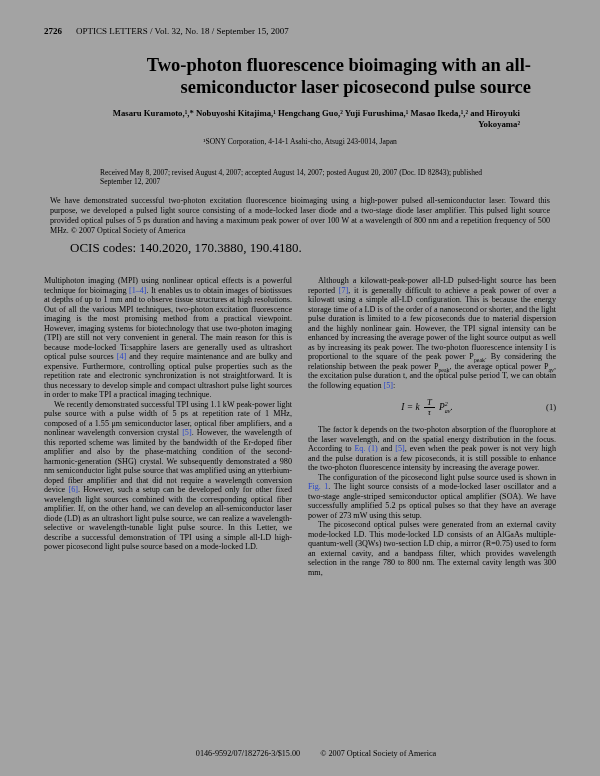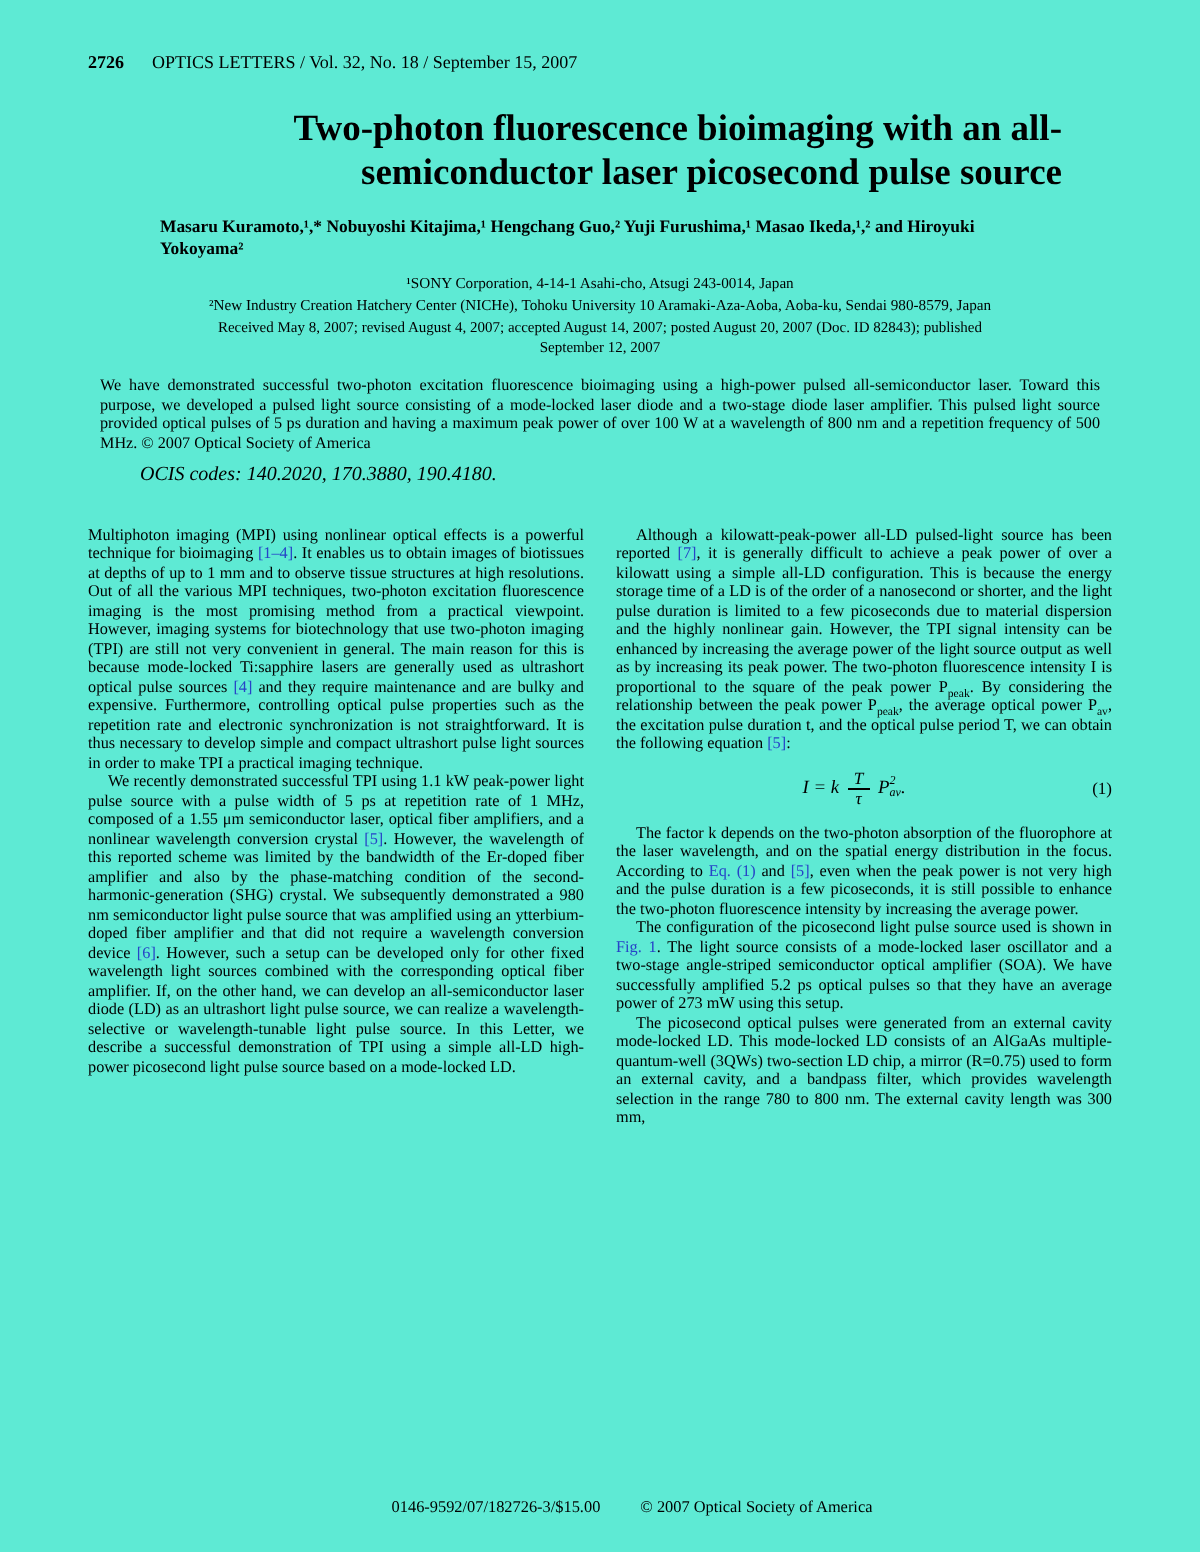--- a/index.html
+++ b/index.html
@@ -1,51 +1,51 @@
 <!DOCTYPE html>
 <html><head>
 <meta charset="utf-8">
 <style>
   html,body{margin:0;padding:0;background:#e8e8e8;}
   .page{
     position:relative;
     width:600px;height:776px;
-    background:#5eead4;
+    background:#a3a3a3;
     margin:0 auto;
     font-family:"Liberation Serif","DejaVu Serif",serif;
     color:#000;
     box-sizing:border-box;
     padding:26px 44px 0 44px;
     overflow:hidden;
   }
   .header{font-size:9px;margin-bottom:14px;}
   .header .pagenum{font-weight:bold;margin-right:14px;}
   .title{
     font-size:18.5px;font-weight:bold;text-align:right;
     max-width:462px;margin:18px auto 10px auto;line-height:22px;
   }
   .authors{
-    font-size:8.7px;font-weight:bold;text-align:left;
+    font-size:8.7px;font-weight:bold;text-align:right;
     max-width:440px;margin:0 auto 7px auto;line-height:11px;
   }
   .affil{
     font-size:7.6px;text-align:center;
     max-width:430px;margin:0 auto;line-height:9.6px;
   }
   .affil.sep{margin-top:1px;}
   .received{
-    font-size:7.5px;text-align:center;max-width:400px;
-    margin:2px auto 0 auto;line-height:9.4px;
+    font-size:7.5px;max-width:400px;
+    margin:21px auto 0 auto;line-height:9.4px;
   }
   .abstract{
     font-size:8.1px;text-align:justify;line-height:9.7px;
     margin:10px 6px 0 6px;
   }
   .ocis{
-    font-size:10px;font-style:italic;margin:5px 6px 0 26px;
+    font-size:13px;margin:5px 6px 0 26px;
   }
   .columns{
     display:flex;gap:16px;margin-top:20px;
     font-size:8.15px;line-height:9.5px;text-align:justify;
     height:424px;overflow:hidden;
   }
   .col{flex:1 1 0;min-width:0;}
   .col p{margin:0;text-indent:10px;}
   .col [data-list] p{margin:0;}
   [data-name="left-column"] p:first-child{text-indent:0;}
@@ -74,21 +74,20 @@
 
   <div class="header" data-name="page-header">
     <span class="pagenum" data-name="page-number">2726</span><span class="journal" data-name="journal-info">OPTICS LETTERS / Vol. 32, No. 18 / September 15, 2007</span>
   </div>
 
   <h1 class="title" data-name="article-title">Two-photon fluorescence bioimaging with an all-semiconductor laser picosecond pulse source</h1>
 
   <div class="authors" data-name="authors-line">Masaru Kuramoto,¹,* Nobuyoshi Kitajima,¹ Hengchang Guo,² Yuji Furushima,¹ Masao Ikeda,¹,² and Hiroyuki Yokoyama²</div>
 
   <div class="affil" data-name="affiliation-sony">¹SONY Corporation, 4-14-1 Asahi-cho, Atsugi 243-0014, Japan</div>
-  <div class="affil sep" data-name="affiliation-niche">²New Industry Creation Hatchery Center (NICHe), Tohoku University 10 Aramaki-Aza-Aoba, Aoba-ku, Sendai 980-8579, Japan</div>
 
   <div class="received" data-name="received-line">Received May 8, 2007; revised August 4, 2007; accepted August 14, 2007; posted August 20, 2007 (Doc. ID 82843); published September 12, 2007</div>
 
   <div class="abstract" data-name="abstract-text">We have demonstrated successful two-photon excitation fluorescence bioimaging using a high-power pulsed all-semiconductor laser. Toward this purpose, we developed a pulsed light source consisting of a mode-locked laser diode and a two-stage diode laser amplifier. This pulsed light source provided optical pulses of 5 ps duration and having a maximum peak power of over 100 W at a wavelength of 800 nm and a repetition frequency of 500 MHz.  © 2007 Optical Society of America</div>
 
   <div class="ocis" data-name="ocis-codes">OCIS codes: 140.2020, 170.3880, 190.4180.</div>
 
   <div class="columns" data-name="body-columns">
     <div class="col" data-name="left-column" data-list="body.left_column">
         <p data-name="body-paragraph">Multiphoton imaging (MPI) using nonlinear optical effects is a powerful technique for bioimaging <span class="cite" data-name="citation-link">[1–4]</span>. It enables us to obtain images of biotissues at depths of up to 1 mm and to observe tissue structures at high resolutions. Out of all the various MPI techniques, two-photon excitation fluorescence imaging is the most promising method from a practical viewpoint. However, imaging systems for biotechnology that use two-photon imaging (TPI) are still not very convenient in general. The main reason for this is because mode-locked Ti:sapphire lasers are generally used as ultrashort optical pulse sources <span class="cite" data-name="citation-link">[4]</span> and they require maintenance and are bulky and expensive. Furthermore, controlling optical pulse properties such as the repetition rate and electronic synchronization is not straightforward. It is thus necessary to develop simple and compact ultrashort pulse light sources in order to make TPI a practical imaging technique.</p>

